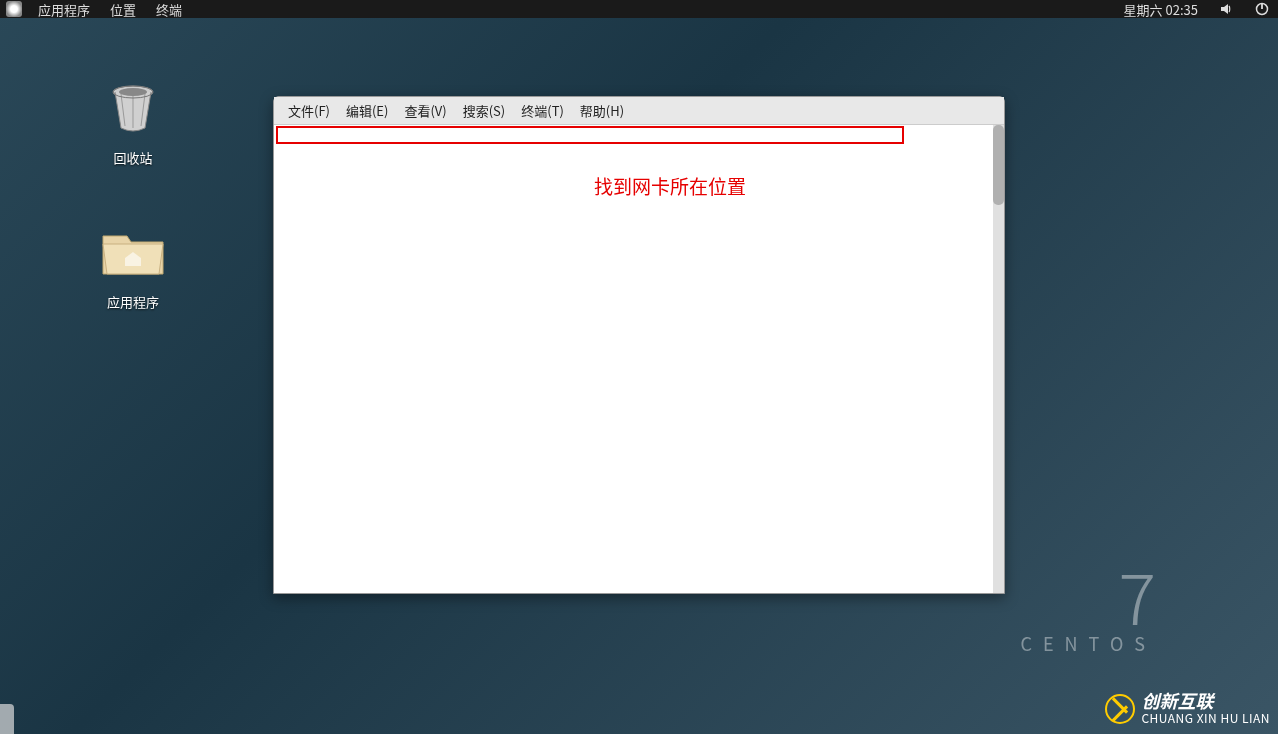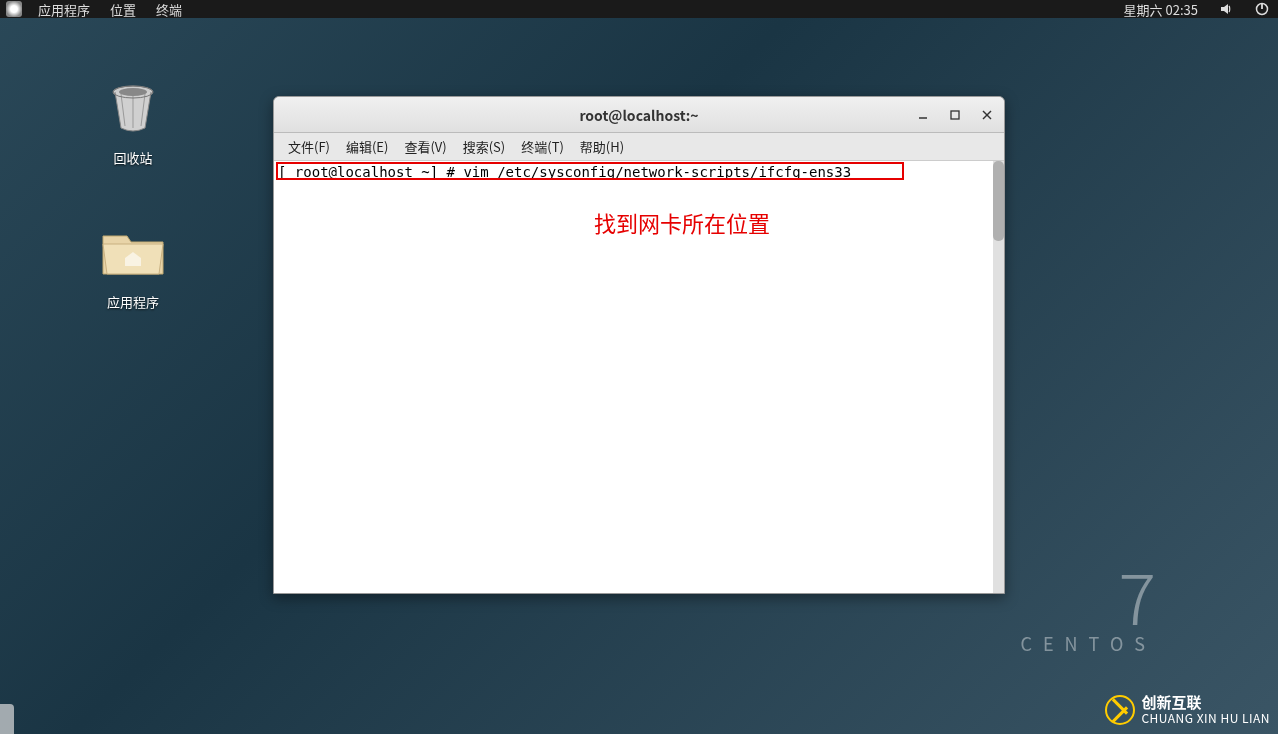--- a/index.html
+++ b/index.html
@@ -133,21 +133,21 @@
       width: 8px;
       height: 15px;
       background: #000;
       vertical-align: text-bottom;
       margin-left: 2px;
     }
     .annotation {
       position: absolute;
       color: #e60000;
       font-family: "Noto Sans CJK SC", sans-serif;
-      font-size: 22px;
+      font-size: 19px;
       left: 320px;
       top: 52px;
     }
     .scroll-track {
       position: absolute;
       right: 0;
       top: 0;
       width: 11px;
       height: 100%;
       background: #e0e0e0;
@@ -191,21 +191,21 @@
     }
     .watermark-logo::before, .watermark-logo::after {
       content: "";
       position: absolute;
       width: 20px; height: 3px;
       background: #ffcc00;
       left: 3px;
     }
     .watermark-logo::before { top: 8px; transform: rotate(45deg); }
     .watermark-logo::after { top: 16px; transform: rotate(-45deg); }
-    .watermark-text { font-size: 15px; font-weight: bold; line-height: 1; }
+    .watermark-text { font-size: 18px; font-weight: bold; line-height: 1; font-style: italic; }
     .watermark-sub { font-size: 12px; letter-spacing: 0.5px; }
 
     
     .taskbar-stub {
       position: absolute;
       left: 0;
       bottom: 0;
       width: 14px;
       height: 30px;
       background: rgba(220,220,220,0.7);
@@ -255,52 +255,30 @@
 <div class="desktop-icon home-icon">
   <svg width="72" height="60" viewBox="0 0 72 60">
     <path d="M6 14 L6 52 L66 52 L66 20 L34 20 L30 14 Z" fill="#e8d4a8" stroke="#c0a870"></path>
     <path d="M6 22 L66 22 L62 52 L10 52 Z" fill="#f0e0b8" stroke="#c8b080"></path>
     <path d="M28 44 L28 36 L36 30 L44 36 L44 44 Z" fill="#fff" fill-opacity="0.6"></path>
   </svg>
   <div class="label">应用程序</div>
 </div>
 
 <div class="terminal-window">
-  <div class="title-bar">
-    <span>root@localhost:~</span>
-    <div class="window-controls">
-      <span class="win-btn">
-        <svg width="12" height="12">
-            <line x1="2" y1="9" x2="10" y2="9" stroke="#333" stroke-width="1.5"></line>
-          </svg>
-      </span>
-      <span class="win-btn">
-        <svg width="12" height="12">
-            <rect x="2" y="2" width="8" height="8" stroke="#333" stroke-width="1.3" fill="none"></rect>
-          </svg>
-      </span>
-      <span class="win-btn">
-        <svg width="12" height="12">
-            <line x1="2" y1="2" x2="10" y2="10" stroke="#333" stroke-width="1.5"></line>
-            <line x1="10" y1="2" x2="2" y2="10" stroke="#333" stroke-width="1.5"></line>
-          </svg>
-      </span>
-    </div>
-  </div>
   <div class="menu-bar">
     <span class="m">文件(F)</span>
     <span class="m">编辑(E)</span>
     <span class="m">查看(V)</span>
     <span class="m">搜索(S)</span>
     <span class="m">终端(T)</span>
     <span class="m">帮助(H)</span>
   </div>
   <div class="terminal-body">
     <div class="red-box"></div>
-    <div class="term-line">[ root@localhost ~] # vim /etc/sysconfig/network-scripts/ifcfg-ens33</div>
     <div class="annotation">找到网卡所在位置</div>
     <div class="scroll-track">
       <div class="scroll-thumb"></div>
     </div>
   </div>
 </div>
 
 <div class="centos-logo">
   <div class="centos-7">7</div>
   <div class="centos-text">CENTOS</div>

